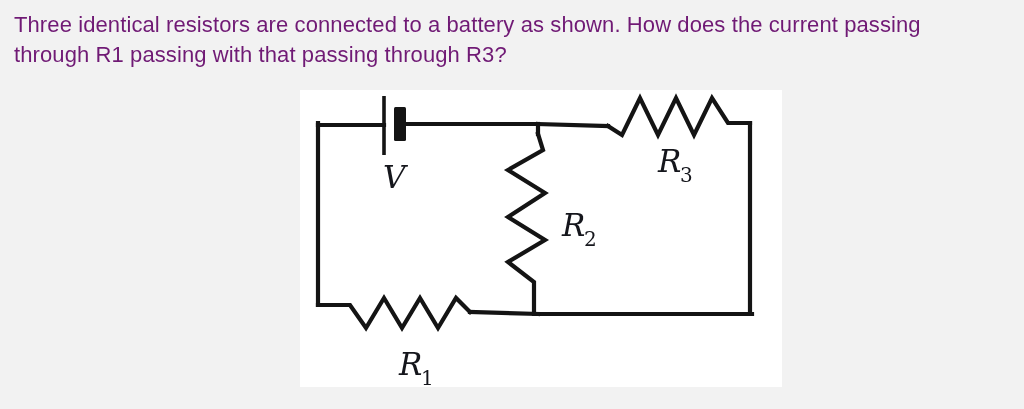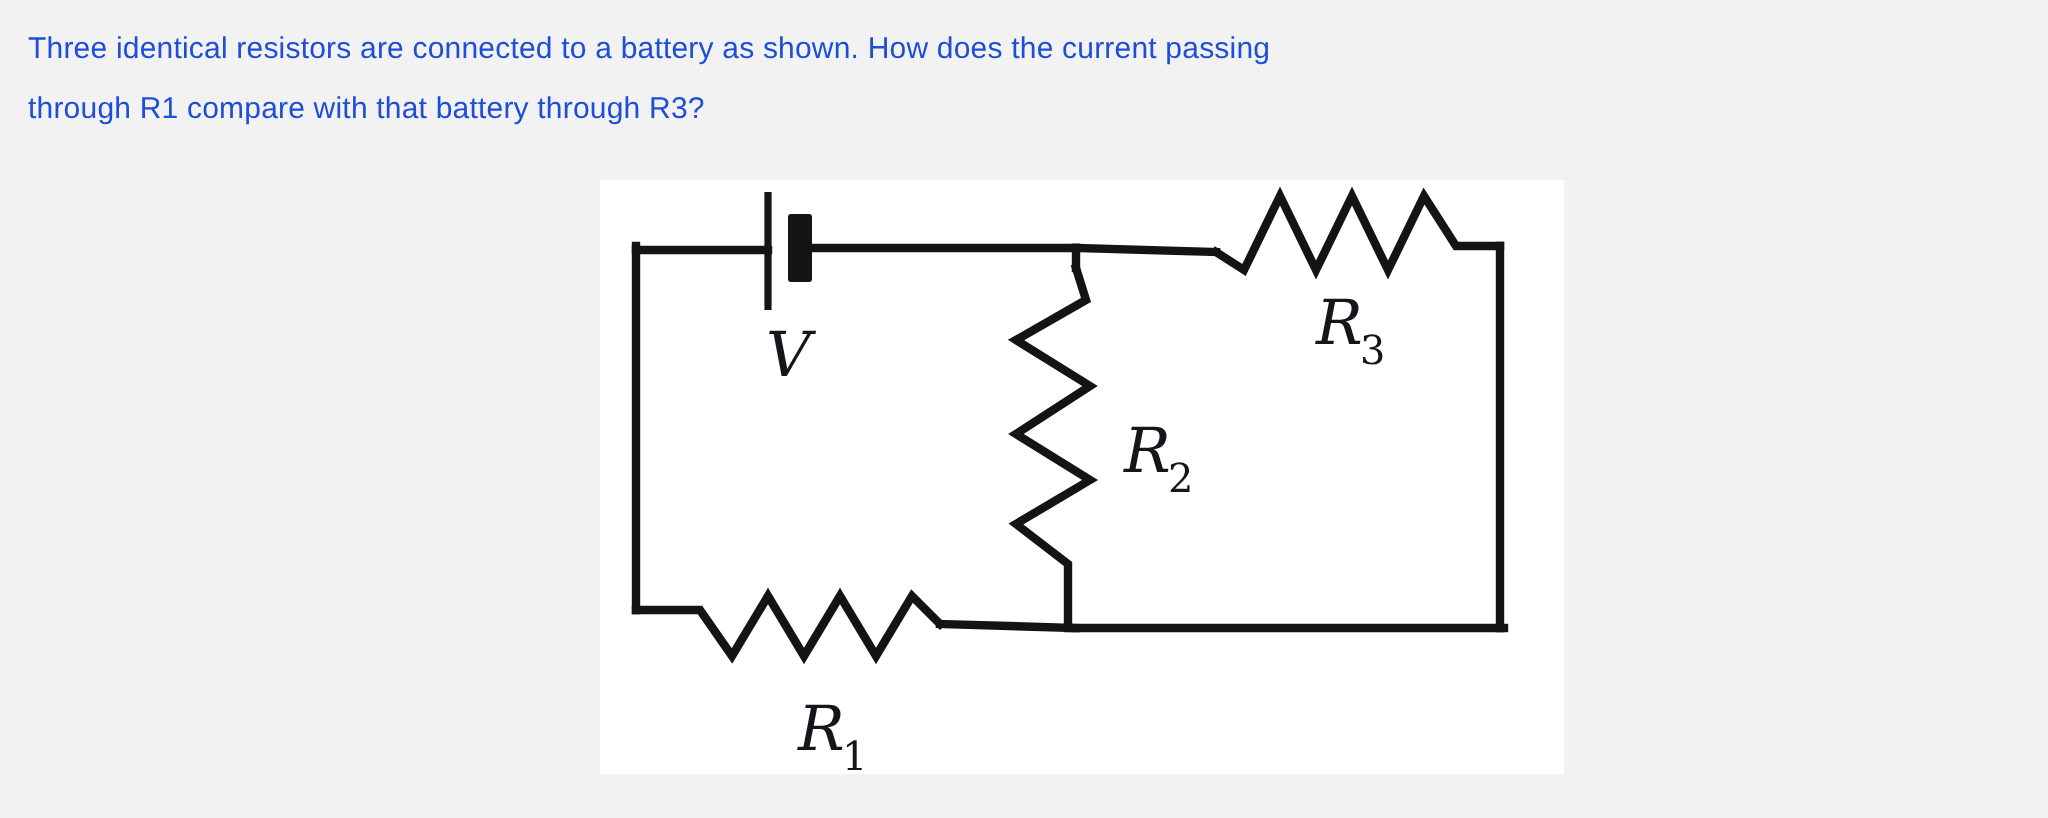--- a/index.html
+++ b/index.html
@@ -12,23 +12,23 @@
     background: #f2f2f2;
     font-family: "Liberation Sans", sans-serif;
     overflow: hidden;
     position: relative;
   }
   #question-text {
     position: absolute;
     left: 14px;
     top: 10px;
     width: 996px;
-    font-size: 15px;
+    font-size: 22px;
     line-height: 30px;
-    color: #1d4ed8;
+    color: #701a75;
     letter-spacing: 0.1px;
     font-weight: 400;
   }
   #question-text .line {
     display: block;
     white-space: nowrap;
   }
   #figure-panel {
     position: absolute;
     left: 300px;
@@ -71,21 +71,21 @@
     font-style: normal;
     fill: #15161c;
     font-size: 20px;
   }
 </style>
 </head>
 <body>
 
 <div id="question-text">
   <span class="line">Three identical resistors are connected to a battery as shown. How does the current passing</span>
-  <span class="line">through R1 compare with that battery through R3?</span>
+  <span class="line">through R1 passing with that passing through R3?</span>
 </div>
 
 <div id="figure-panel">
   <svg id="circuit-svg" width="482" height="297" viewBox="0 0 482 297">
 
     <path class="wire" d="M 18 35 L 84 35"></path>
 
     <line class="wire-thin" x1="84" y1="6" x2="84" y2="65"></line>
 
     <rect class="batt-plate" x="94" y="17" width="12" height="34" rx="1.5"></rect>

